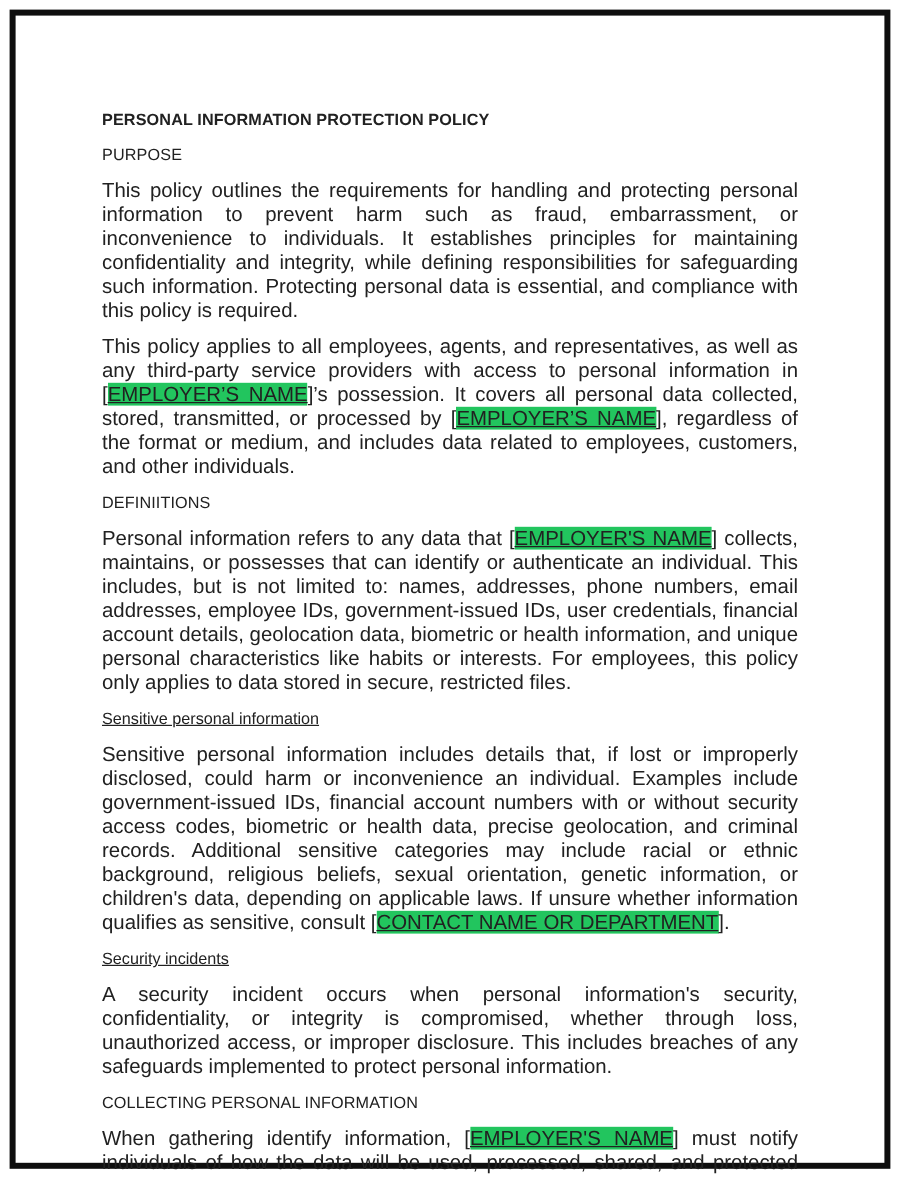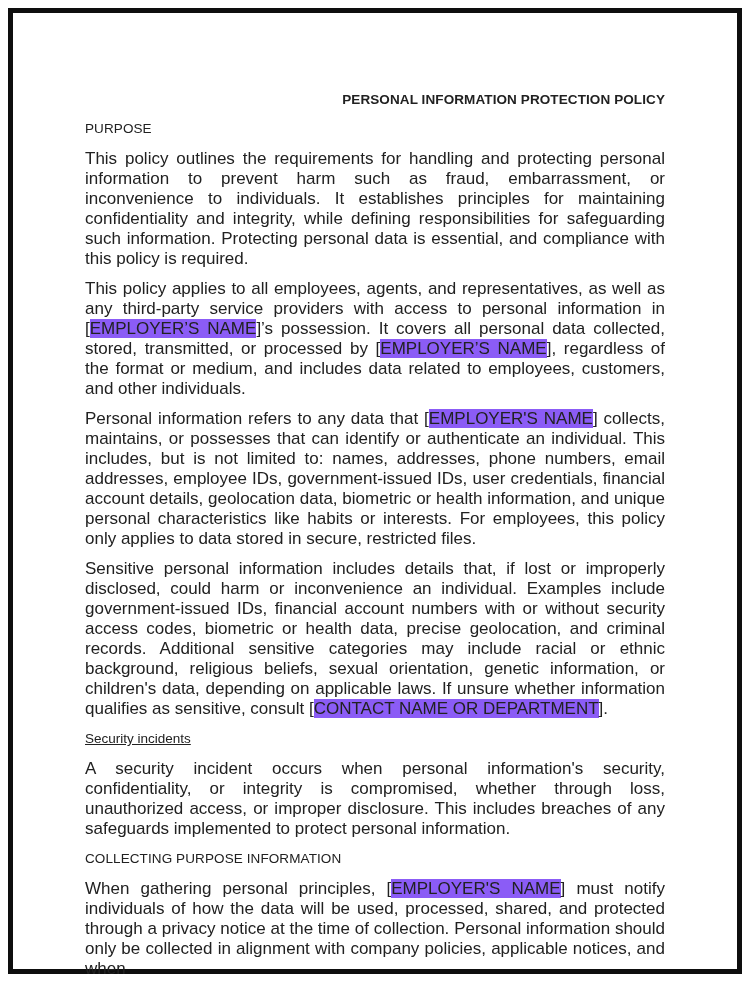--- a/index.html
+++ b/index.html
@@ -30,21 +30,21 @@
     top: 13px;
     left: 13px;
     right: 13px;
     bottom: 13px;
     padding: 64px 59px 0 59px;
     box-sizing: border-box;
   }
   .doc-title {
     font-size: 13.5px;
     font-weight: bold;
-    text-align: right;
+    text-align: left;
     line-height: 20px;
     margin: 0 0 9px 0;
     letter-spacing: 0.1px;
   }
   .heading {
     font-size: 13.5px;
     font-weight: normal;
     line-height: 20px;
     margin: 0 0 10px 0;
     letter-spacing: 0.1px;
@@ -56,47 +56,50 @@
     line-height: 20px;
     margin: 0 0 10px 0;
   }
   .para {
     font-size: 17px;
     line-height: 20px;
     margin: 0 0 10px 0;
     text-align: justify;
   }
   .para .hl {
-    background: #8b5cf6;
+    background: #22c55e;
+    text-decoration: underline;
   }
 </style>
 </head>
 <body>
 
 <div class="page-frame">
   <div class="content">
 
     <div class="doc-title">PERSONAL INFORMATION PROTECTION POLICY</div>
 
     <div class="heading">PURPOSE</div>
 
     <p class="para">This policy outlines the requirements for handling and protecting personal information to prevent harm such as fraud, embarrassment, or inconvenience to individuals. It establishes principles for maintaining confidentiality and integrity, while defining responsibilities for safeguarding such information. Protecting personal data is essential, and compliance with this policy is required.</p>
 
     <p class="para"><span>This policy applies to all employees, agents, and representatives, as well as any third-party service providers with access to personal information in [</span><span class="hl">EMPLOYER’S NAME</span><span>]’s possession. It covers all personal data collected, stored, transmitted, or processed by [</span><span class="hl">EMPLOYER’S NAME</span><span>], regardless of the format or medium, and includes data related to employees, customers, and other individuals.</span></p>
 
 
+    <div class="heading">DEFINIITIONS</div>
 
 
     <p class="para"><span>Personal information refers to any data that [</span><span class="hl">EMPLOYER'S NAME</span><span>] collects, maintains, or possesses that can identify or authenticate an individual. This includes, but is not limited to: names, addresses, phone numbers, email addresses, employee IDs, government-issued IDs, user credentials, financial account details, geolocation data, biometric or health information, and unique personal characteristics like habits or interests. For employees, this policy only applies to data stored in secure, restricted files.</span></p>
 
+    <div class="subheading">Sensitive personal information</div>
 
     <p class="para"><span>Sensitive personal information includes details that, if lost or improperly disclosed, could harm or inconvenience an individual. Examples include government-issued IDs, financial account numbers with or without security access codes, biometric or health data, precise geolocation, and criminal records. Additional sensitive categories may include racial or ethnic background, religious beliefs, sexual orientation, genetic information, or children's data, depending on applicable laws. If unsure whether information qualifies as sensitive, consult [</span><span class="hl">CONTACT NAME OR DEPARTMENT</span><span>].</span></p>
 
     <div class="subheading">Security incidents</div>
 
     <p class="para">A security incident occurs when personal information's security, confidentiality, or integrity is compromised, whether through loss, unauthorized access, or improper disclosure. This includes breaches of any safeguards implemented to protect personal information.</p>
 
-    <div class="heading">COLLECTING PURPOSE INFORMATION</div>
+    <div class="heading">COLLECTING PERSONAL INFORMATION</div>
 
-    <p class="para"><span>When gathering personal principles, [</span><span class="hl">EMPLOYER'S NAME</span><span>] must notify individuals of how the data will be used, processed, shared, and protected through a privacy notice at the time of collection. Personal information should only be collected in alignment with company policies, applicable notices, and when</span></p>
+    <p class="para"><span>When gathering identify information, [</span><span class="hl">EMPLOYER'S NAME</span><span>] must notify individuals of how the data will be used, processed, shared, and protected through a privacy notice at the time of collection. Personal information should only be collected in alignment with company policies, applicable notices, and when</span></p>
 
   </div>
 </div>
 
 </body></html>

